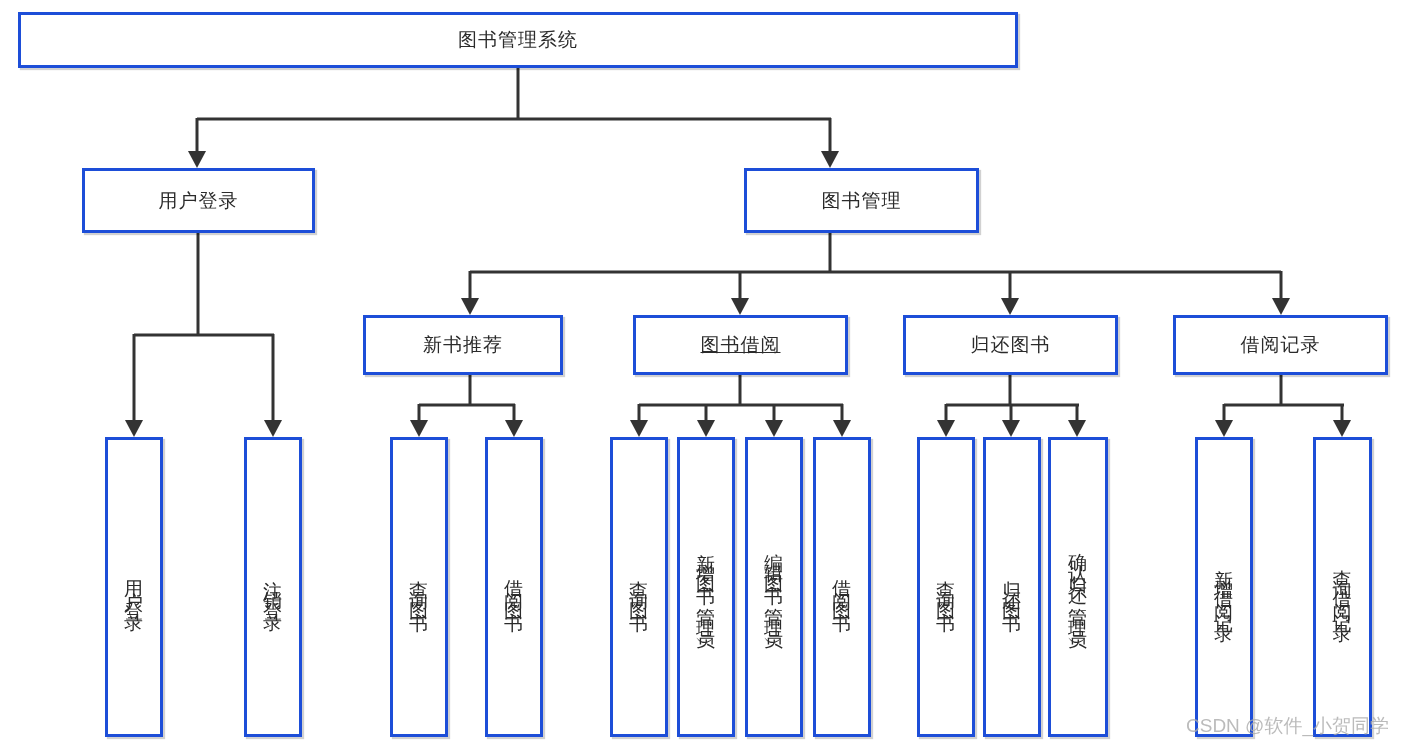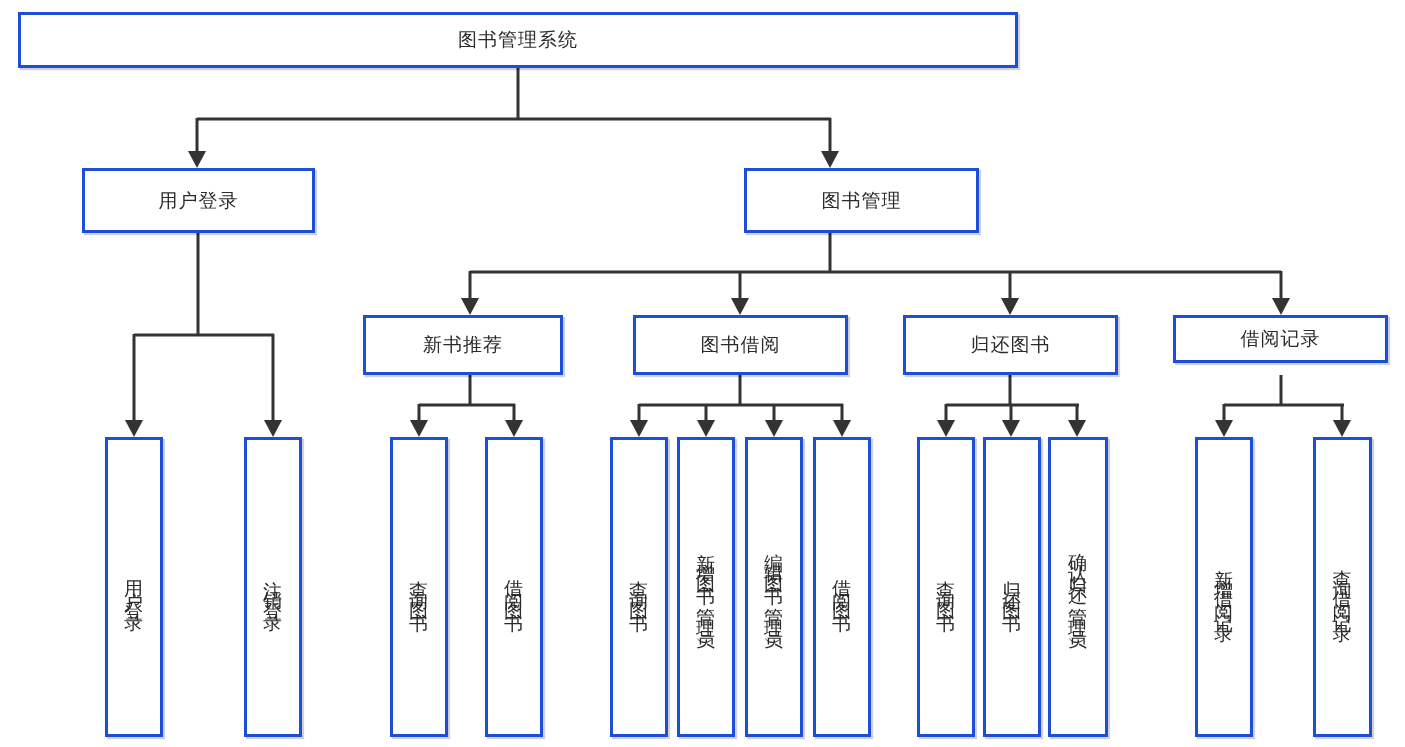--- a/index.html
+++ b/index.html
@@ -121,27 +121,27 @@
   <div class="node hnode" style="left:82px;top:168px;width:233px;height:65px;">
     <span class="lbl">用户登录</span>
   </div>
   <div class="node hnode" style="left:712px;top:168px;width:235px;height:65px;margin-left:32px;">
     <span class="lbl">图书管理</span>
   </div>
 
   <div class="node hnode" style="left:363px;top:315px;width:200px;height:60px;">
     <span class="lbl">新书推荐</span>
   </div>
-  <div class="node hnode" style="left:633px;top:315px;width:215px;height:60px;">
+  <div class="node hnode" style="left:633px;top:315px;width:215px;height:60px;text-decoration:underline;">
     <span class="lbl">图书借阅</span>
   </div>
   <div class="node hnode" style="left:903px;top:315px;width:215px;height:60px;">
     <span class="lbl">归还图书</span>
   </div>
-  <div class="node hnode" style="left:1173px;top:315px;width:215px;height:48px;">
+  <div class="node hnode" style="left:1173px;top:315px;width:215px;height:60px;">
     <span class="lbl">借阅记录</span>
   </div>
 
   <div class="node leaf" style="left:105px;top:437px;width:58px;height:300px;">
     <span class="lbl">用户登录</span>
   </div>
   <div class="node leaf" style="left:244px;top:437px;width:58px;height:300px;">
     <span class="lbl">注销登录</span>
   </div>
   <div class="node leaf" style="left:390px;top:437px;width:58px;height:300px;">
@@ -171,14 +171,15 @@
   <div class="node leaf" style="left:1048px;top:437px;width:60px;height:300px;">
     <span class="lbl">确认归还（管理员）</span>
   </div>
   <div class="node leaf" style="left:1195px;top:437px;width:58px;height:300px;">
     <span class="lbl">新增借阅记录</span>
   </div>
   <div class="node leaf" style="left:1313px;top:437px;width:59px;height:300px;">
     <span class="lbl">查询借阅记录</span>
   </div>
 
+  <div class="watermark">CSDN @软件_小贺同学</div>
 
 </div>
 
 </body></html>

